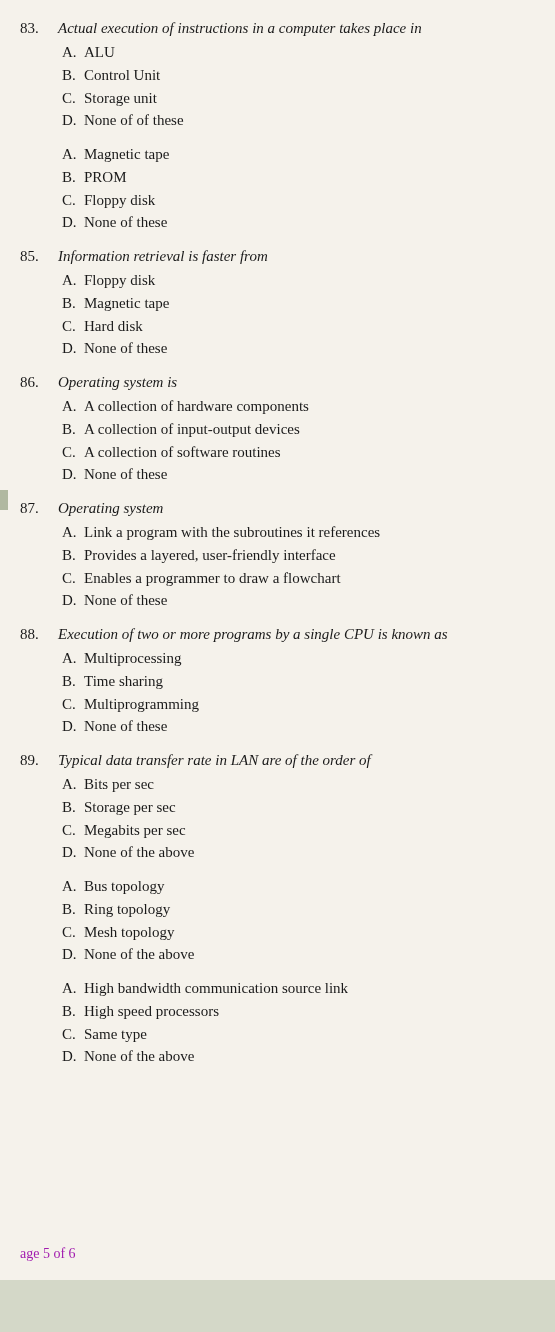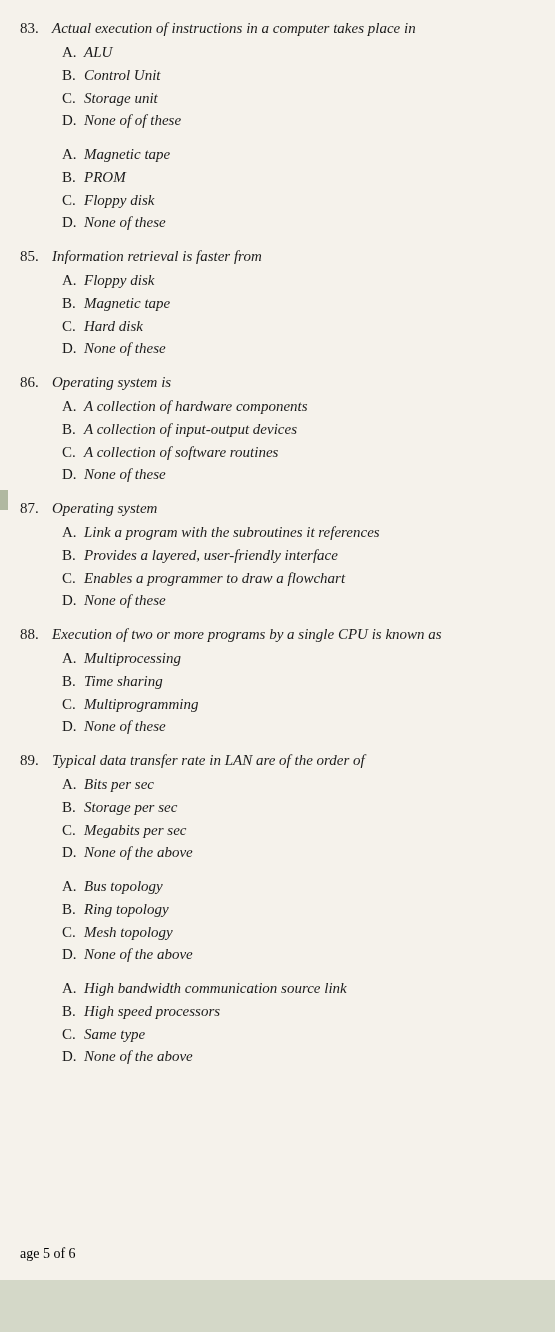--- a/index.html
+++ b/index.html
@@ -25,21 +25,21 @@
       min-height: 1280px;
       position: relative;
     }
 
     .question-block {
       margin-bottom: 12px;
     }
 
     .question-line {
       display: flex;
-      gap: 6px;
+      gap: 12px;
       margin-bottom: 3px;
       line-height: 1.4;
       justify-content: space-between;
     }
 
     .question-number {
       font-weight: normal;
       min-width: 26px;
       flex-shrink: 0;
     }
@@ -63,29 +63,28 @@
     }
 
     .option-letter {
       min-width: 18px;
       flex-shrink: 0;
     }
 
     .option-text {
       flex: 1;
       line-height: 1.45;
-      font-style: italic;
     }
 
     .page-footer {
       position: absolute;
       bottom: 18px;
       left: 20px;
       font-size: 14px;
-      color: #000000;
+      color: #a21caf;
     }
 
     .left-margin-mark {
       position: absolute;
       left: 0;
       top: 490px;
       width: 8px;
       height: 20px;
       background: #b0b8a0;
     }

